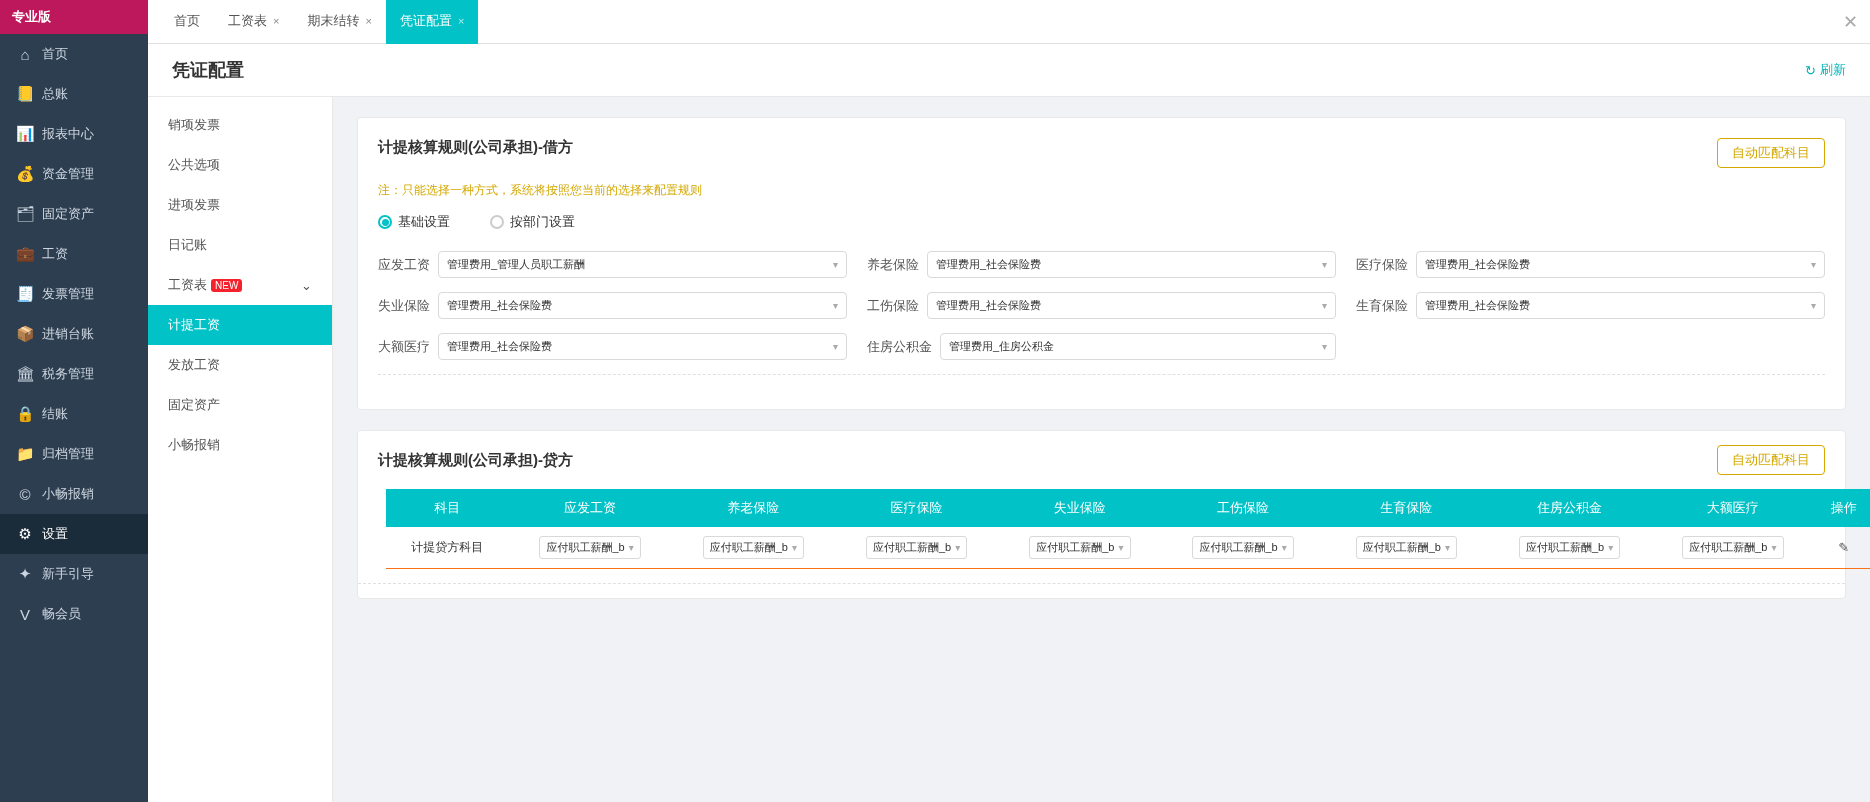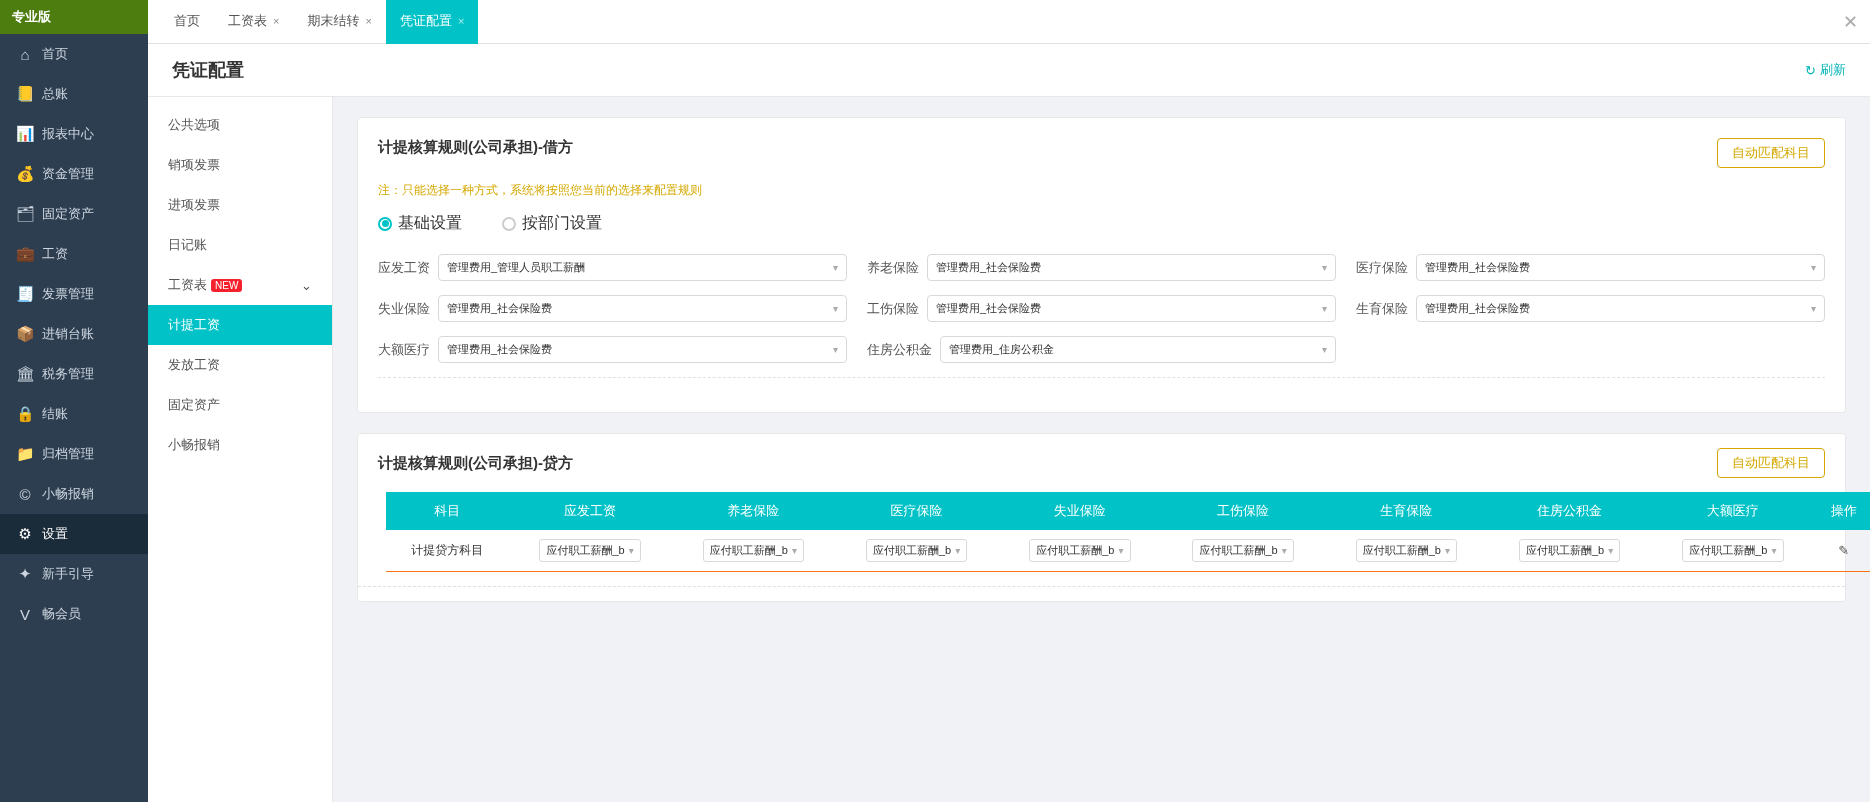--- a/index.html
+++ b/index.html
@@ -10,21 +10,21 @@
       width: 148px;
       background: #2d3e50;
       color: #cdd6e0;
       display: flex;
       flex-direction: column;
       flex-shrink: 0;
       height: 100%;
       overflow-y: auto;
     }
     .sidebar-header {
-      background: #4d7c0f;
+      background: #be185d;
       color: white;
       font-size: 13px;
       padding: 8px 12px;
       font-weight: bold;
     }
     .sidebar-item {
       display: flex;
       align-items: center;
       padding: 11px 16px;
       cursor: pointer;
@@ -180,21 +180,21 @@
       display: flex;
       gap: 40px;
       margin-bottom: 20px;
       align-items: center;
     }
     .radio-label {
       display: flex;
       align-items: center;
       gap: 6px;
       cursor: pointer;
-      font-size: 16px;
+      font-size: 13px;
       color: #333;
     }
     .radio-circle {
       width: 14px;
       height: 14px;
       border-radius: 50%;
       border: 2px solid #ccc;
       display: flex;
       align-items: center;
       justify-content: center;
@@ -396,24 +396,24 @@
       <span>↻</span>
       <span>刷新</span>
     </span>
   </div>
 
   <div class="content-area">
 
     <div class="left-nav">
       <div id="left-nav-container">
           <div class="left-nav-item">
+            <span>销项发票</span>
+          </div>
+          <div class="left-nav-item">
             <span>公共选项</span>
-          </div>
-          <div class="left-nav-item">
-            <span>销项发票</span>
           </div>
           <div class="left-nav-item">
             <span>进项发票</span>
           </div>
           <div class="left-nav-item">
             <span>日记账</span>
           </div>
           <div class="left-nav-item">
             <span>工资表<span class="new-badge">NEW</span></span>
             <span>⌄</span>

